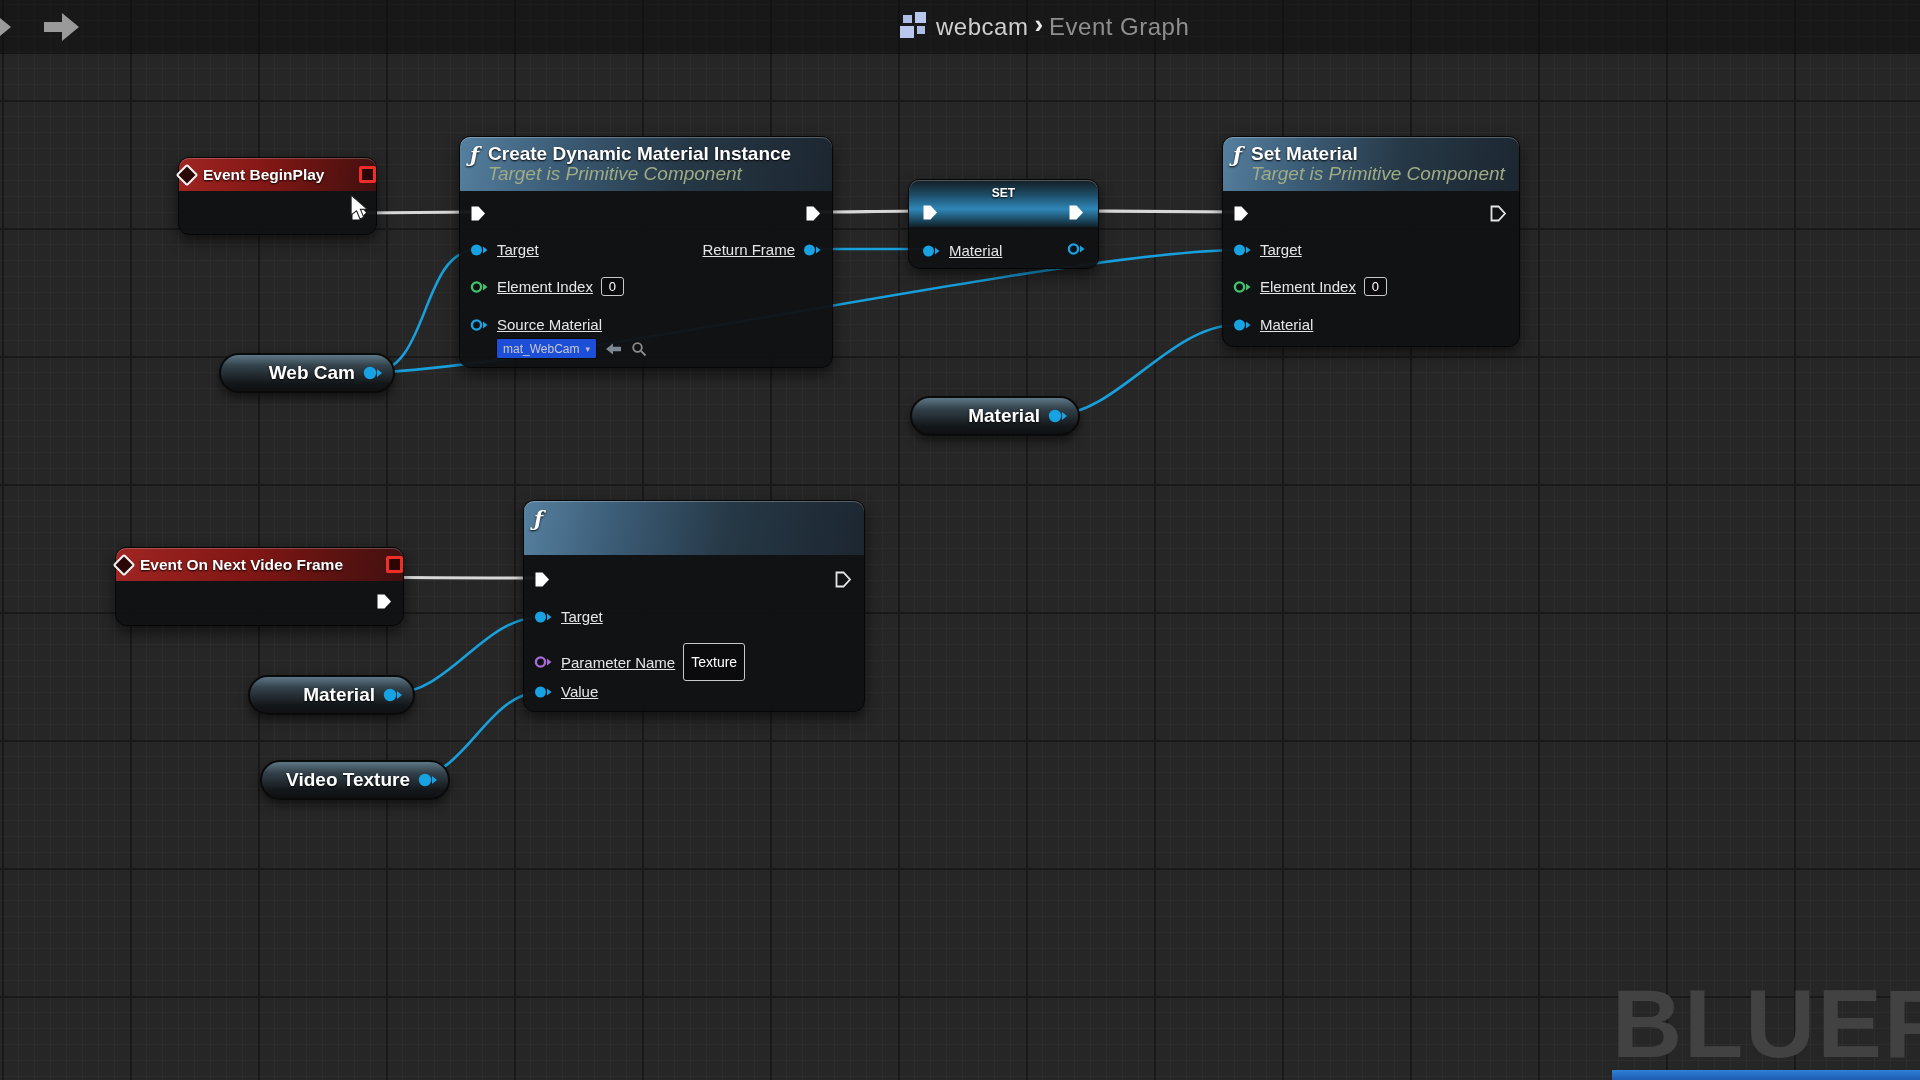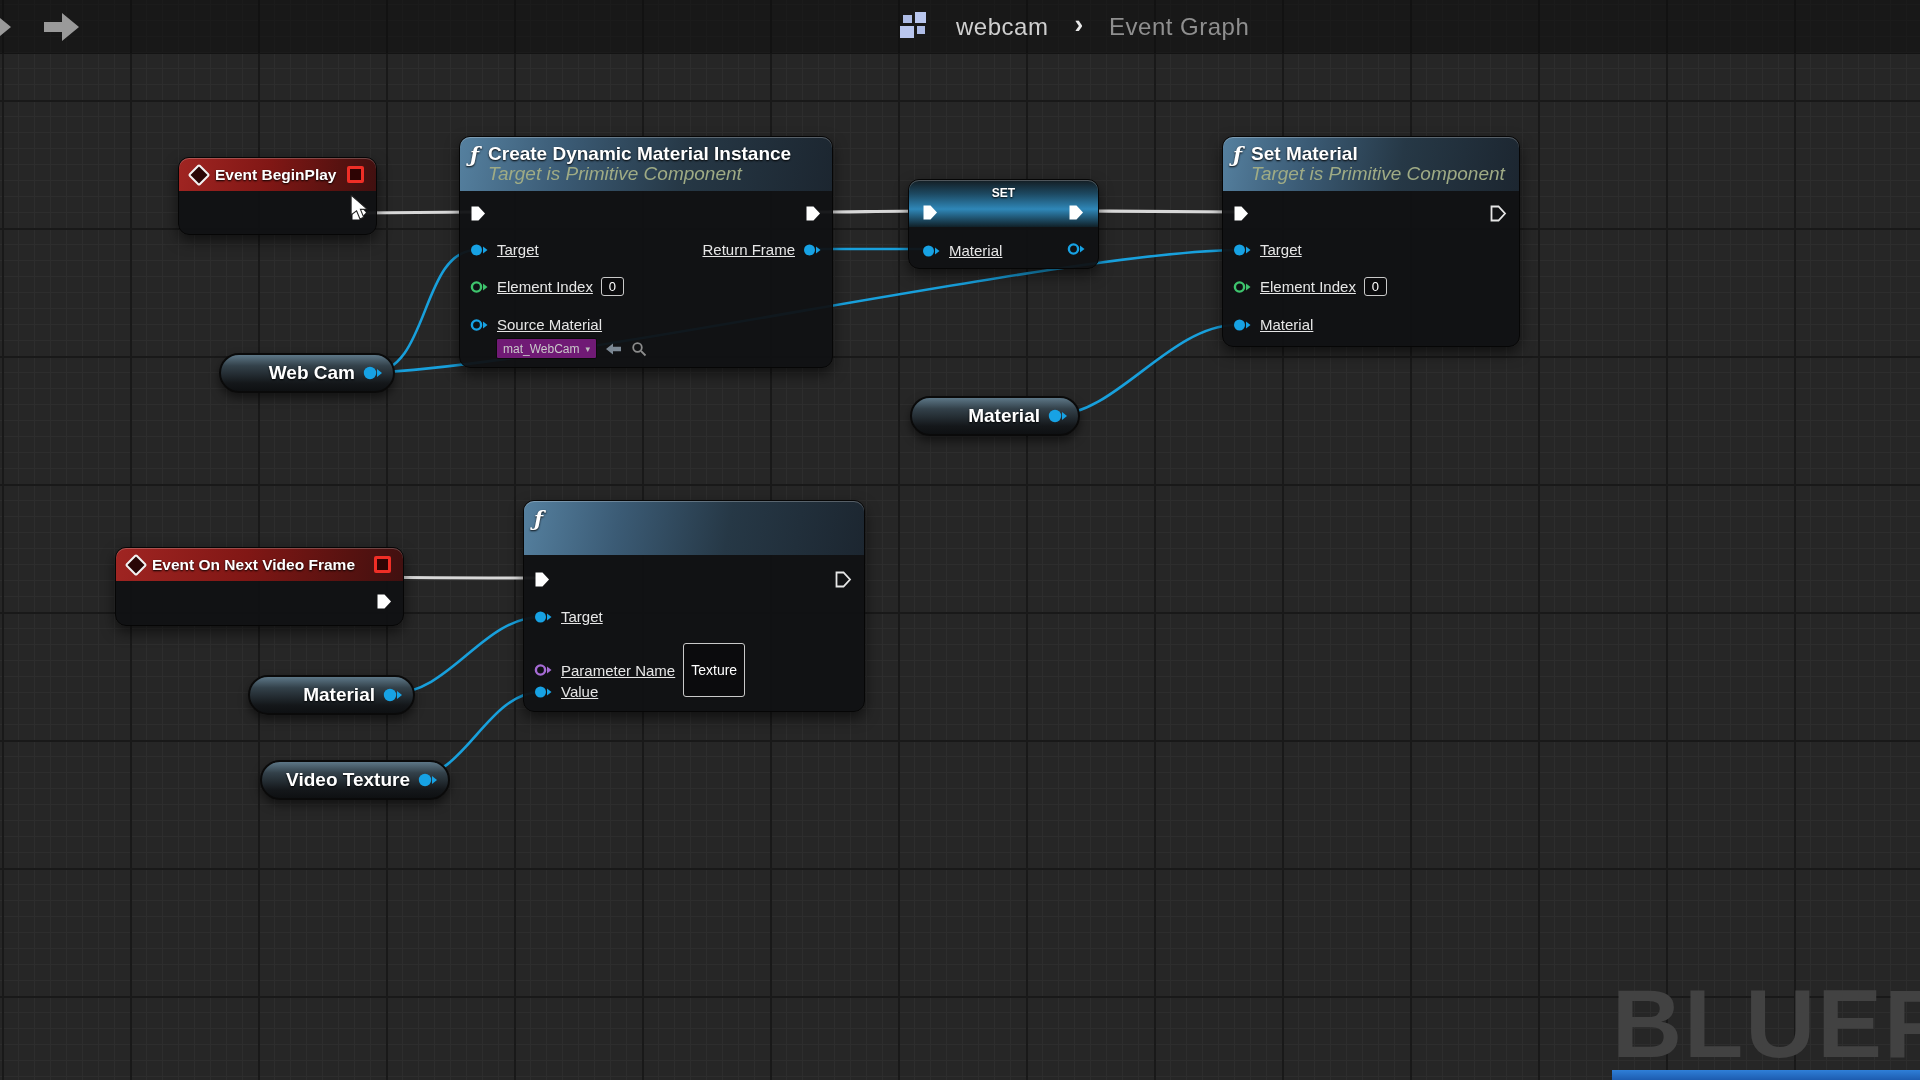--- a/index.html
+++ b/index.html
@@ -9,58 +9,58 @@
     background-image:
       linear-gradient(#191919 2px,transparent 2px),
       linear-gradient(90deg,#191919 2px,transparent 2px),
       linear-gradient(#2d2d2d 1px,transparent 1px),
       linear-gradient(90deg,#2d2d2d 1px,transparent 1px);
     background-size:128px 128px,128px 128px,16px 16px,16px 16px;
     background-position:2px 100px,2px 100px,0 4px,2px 0;}
   .topbar{position:absolute;left:0;top:0;width:1920px;height:53px;z-index:6;
     background:rgba(12,12,12,0.55);border-bottom:1px solid #141414;}
   .navarrow{position:absolute;top:10px;}
-  .breadcrumb{position:absolute;left:900px;top:0;height:53px;display:flex;align-items:center;gap:24px;}
+  .breadcrumb{position:absolute;left:900px;top:0;height:53px;display:flex;align-items:center;gap:4px;}
   .bc-asset{font-size:24px;color:#cfcfcf;letter-spacing:0.5px;}
   .bc-chev{font-size:26px;color:#e8e8e8;font-weight:bold;margin:0 2px 4px 2px;}
   .bc-graph{font-size:24px;color:#8f8f8f;letter-spacing:0.5px;}
 
   .wires{position:absolute;left:0;top:0;z-index:1;}
 
   .node{position:absolute;z-index:2;background:rgba(16,17,19,0.95);
     border:1px solid #060606;border-radius:11px;
     box-shadow:0 6px 14px rgba(0,0,0,0.55);}
   .fn-header{position:absolute;left:0;top:0;right:0;height:54px;border-radius:10px 10px 0 0;
     background:linear-gradient(100deg,#55809f 0%,#3b5b75 28%,#263846 60%,#1c2630 100%);
     box-shadow:inset 0 1px 0 rgba(255,255,255,0.25);
     display:flex;align-items:flex-start;padding:7px 10px 0 10px;box-sizing:border-box;gap:9px;}
   .ficon{font-family:"DejaVu Serif",serif;font-style:italic;font-weight:bold;
     font-size:21px;color:#fff;line-height:22px;text-shadow:0 1px 2px #000;}
   .ntitle{font-size:19px;font-weight:bold;color:#fff;line-height:20px;text-shadow:0 1px 2px #000;white-space:nowrap;}
   .nsub{font-size:19px;font-style:italic;color:#9fab85;line-height:19px;white-space:nowrap;}
   .ev-header{position:absolute;left:0;top:0;right:0;height:33px;border-radius:10px 10px 0 0;
     background:linear-gradient(100deg,#a02522 0%,#811715 45%,#571210 80%,#401010 100%);
     box-shadow:inset 0 1px 0 rgba(255,255,255,0.22);
-    display:flex;align-items:center;padding:0 12px;box-sizing:border-box;gap:8px;}
+    display:flex;align-items:center;padding:0 0;box-sizing:border-box;gap:8px;}
   .ev-title{font-size:15.5px;font-weight:bold;color:#fff;text-shadow:0 1px 2px #000;white-space:nowrap;}
   .diamond{width:12px;height:12px;border:2.5px solid #f2f2f2;background:#2a0606;
     transform:rotate(45deg);border-radius:2px;flex:0 0 auto;}
   .redbox{width:11px;height:11px;border:3px solid #ef2e26;background:#2d0404;
     border-radius:2px;margin-left:auto;flex:0 0 auto;}
   .set-header{position:absolute;left:0;top:0;right:0;height:47px;border-radius:10px 10px 0 0;
     background:linear-gradient(180deg,#131c22 0%,#1d4a63 30%,#2f87b8 62%,#102028 100%);
     box-shadow:inset 0 1px 0 rgba(255,255,255,0.25);text-align:center;}
   .set-title{font-size:12px;font-weight:bold;color:#fff;line-height:26px;text-shadow:0 1px 2px #000;}
 
   .prow{position:absolute;display:flex;align-items:center;gap:8px;}
   .plabel{font-size:15px;color:#e6e6e6;white-space:nowrap;text-decoration:underline;}
   .pinabs{position:absolute;}
   .valbox{min-width:13px;height:17px;padding:0 4px;border:1.5px solid #c9c9c9;border-radius:3px;
     color:#fff;font-size:13px;line-height:17px;text-align:center;background:rgba(0,0,0,0.35);}
-  .dropdown{height:19px;background:#701a75;border:1px solid #0a0a0a;border-radius:2px;
+  .dropdown{height:19px;background:#1d4ed8;border:1px solid #0a0a0a;border-radius:2px;
     display:flex;align-items:center;gap:6px;padding:0 6px;color:#c9c9c9;font-size:12px;}
   .caret{font-size:9px;color:#bdbdbd;}
 
   .pill{position:absolute;z-index:2;height:40px;border-radius:20px;
     background:linear-gradient(180deg,#5d7787 0%,#33414a 30%,#14171a 78%,#0e1012 100%);
     border:2px solid #0a0a0a;box-shadow:0 5px 10px rgba(0,0,0,0.5);
     display:flex;align-items:center;justify-content:flex-end;gap:8px;
     padding:0 10px;box-sizing:border-box;}
   .pill-label{font-size:19px;font-weight:bold;color:#fff;text-shadow:0 1px 2px #000;}
 
@@ -273,21 +273,21 @@
           <polygon points="13,3.5 17.5,7 13,10.5" fill="#17a2e4"></polygon>
       </svg>
       <span class="plabel">Target</span>
     </div>
     <div class="prow" style="left:10px;top:142px;">
       <svg width="19" height="14" viewBox="0 0 19 14">
         <circle cx="6.5" cy="7" r="4.6" fill="#0e1114" stroke="#a66bd4" stroke-width="2.4"></circle>
           <polygon points="13,3.5 17.5,7 13,10.5" fill="#a66bd4"></polygon>
       </svg>
       <span class="plabel">Parameter Name</span>
-      <span class="valbox" style="height:20px;line-height:20px;font-size:14px;padding:16px 7px;">Texture</span>
+      <span class="valbox" style="height:20px;line-height:20px;font-size:14px;padding:8px 7px;">Texture</span>
     </div>
     <div class="prow" style="left:10px;top:182px;">
       <svg width="19" height="14" viewBox="0 0 19 14">
         <circle cx="6.5" cy="7" r="5.5" fill="#17a2e4"></circle>
           <polygon points="13,3.5 17.5,7 13,10.5" fill="#17a2e4"></polygon>
       </svg>
       <span class="plabel">Value</span>
     </div>
   </div>
 

